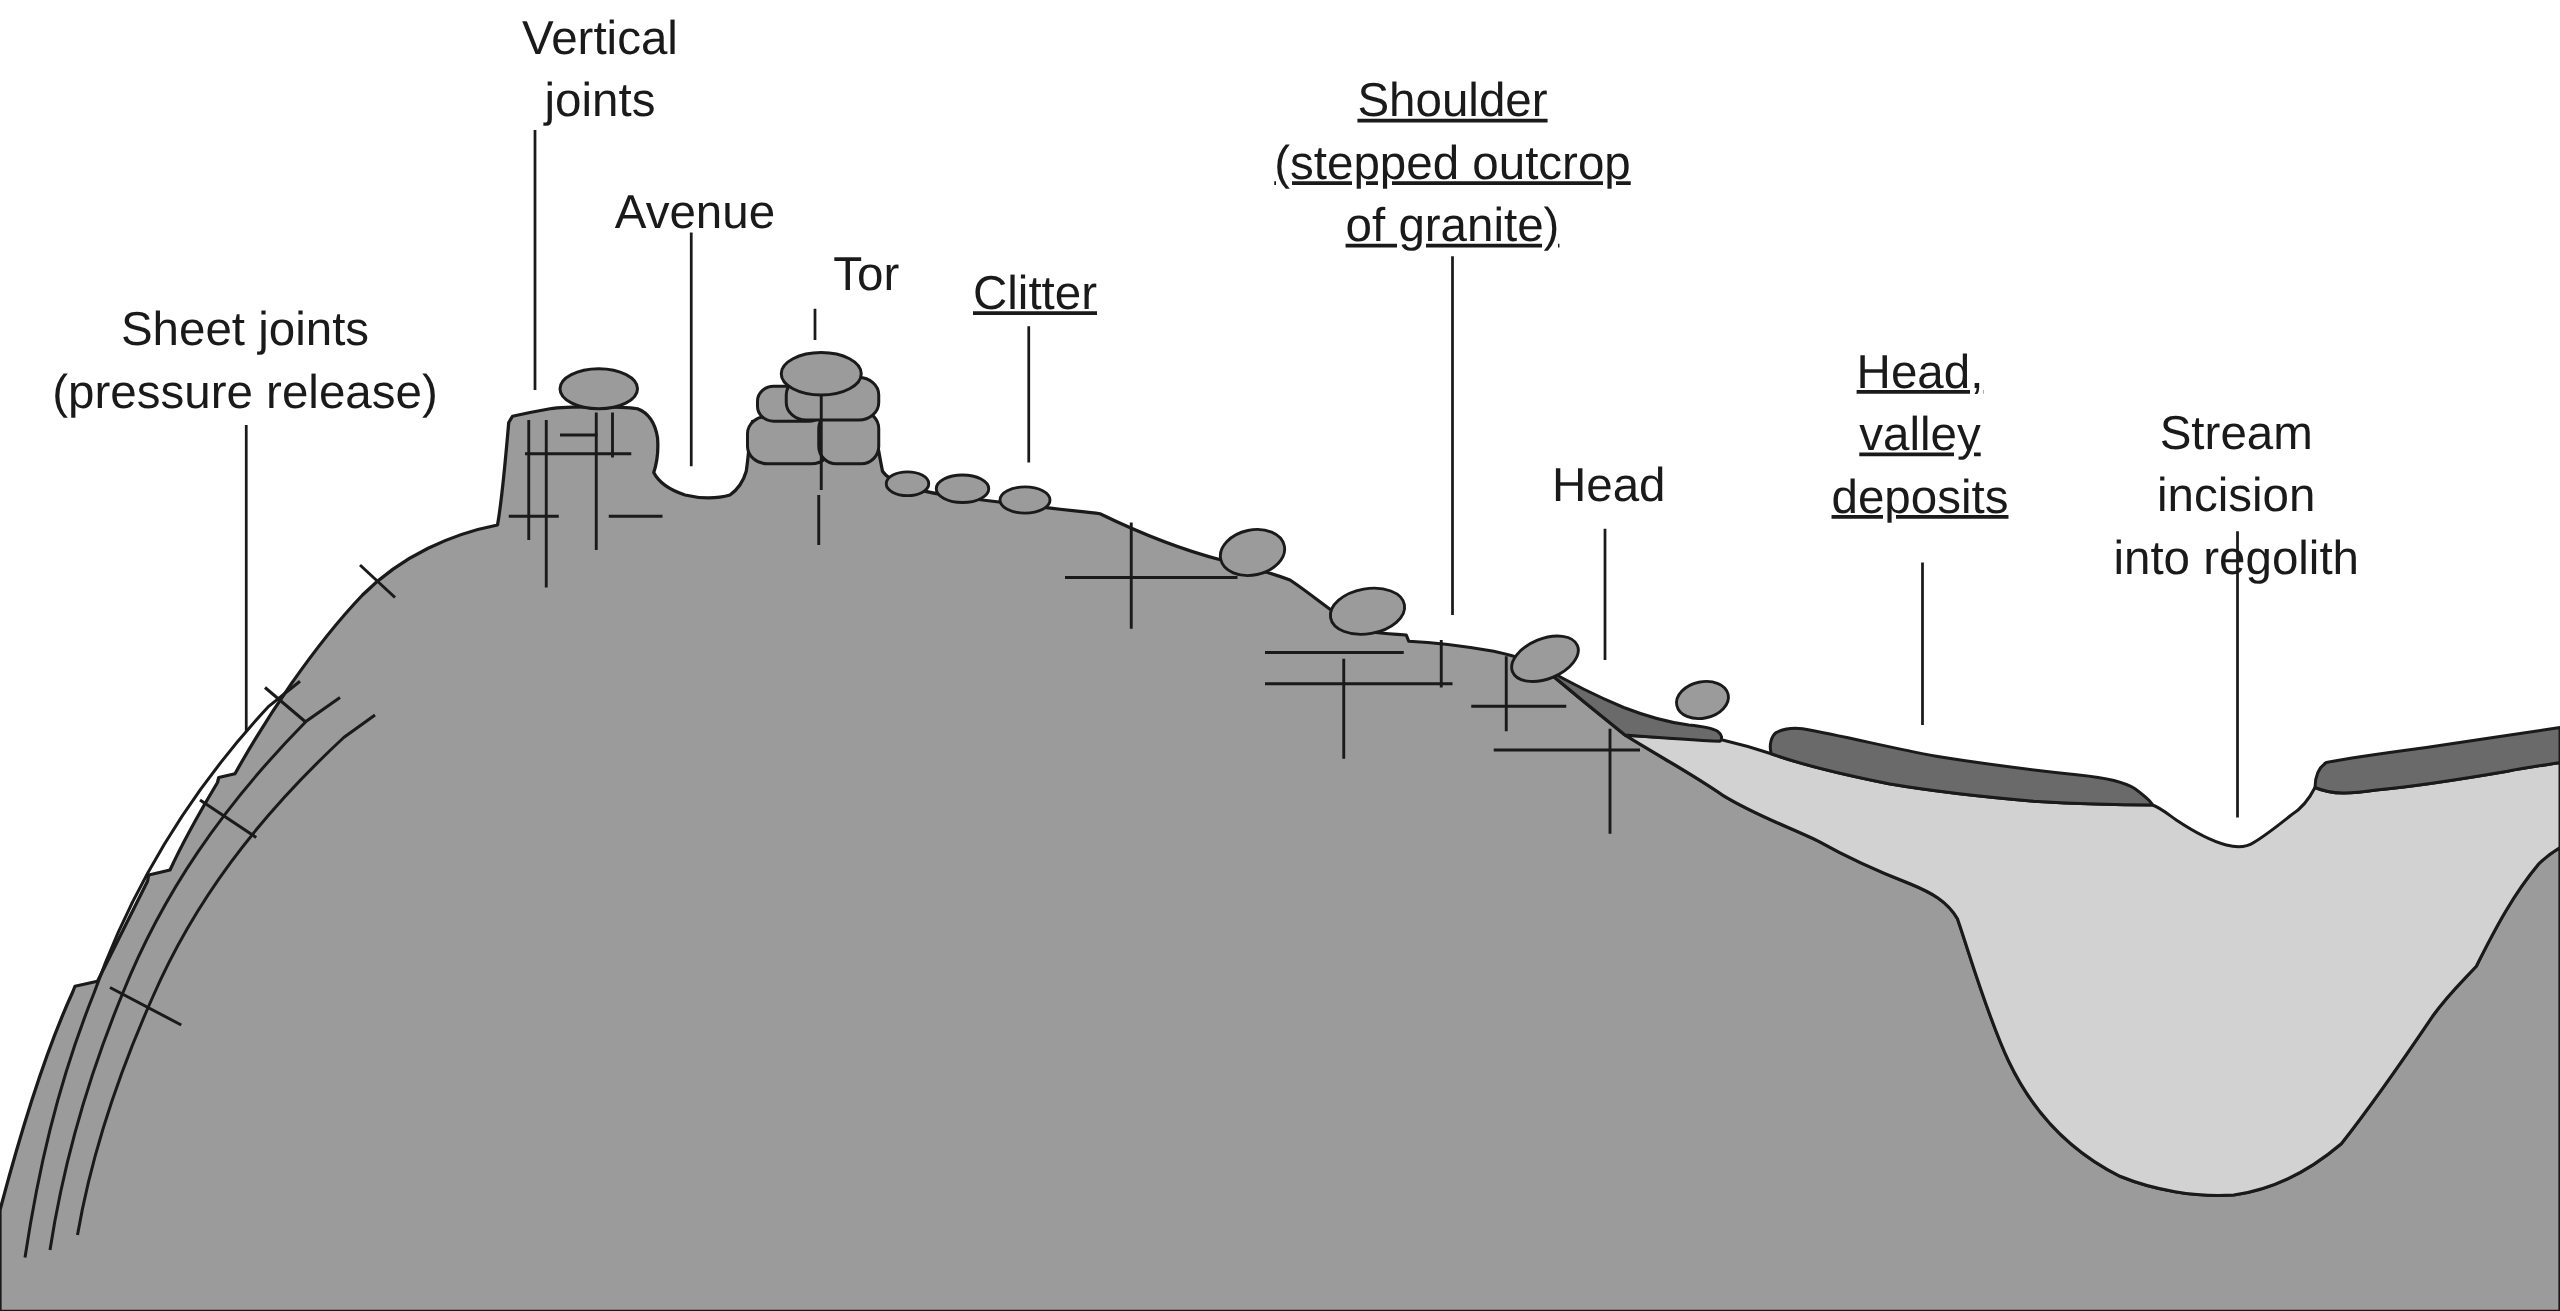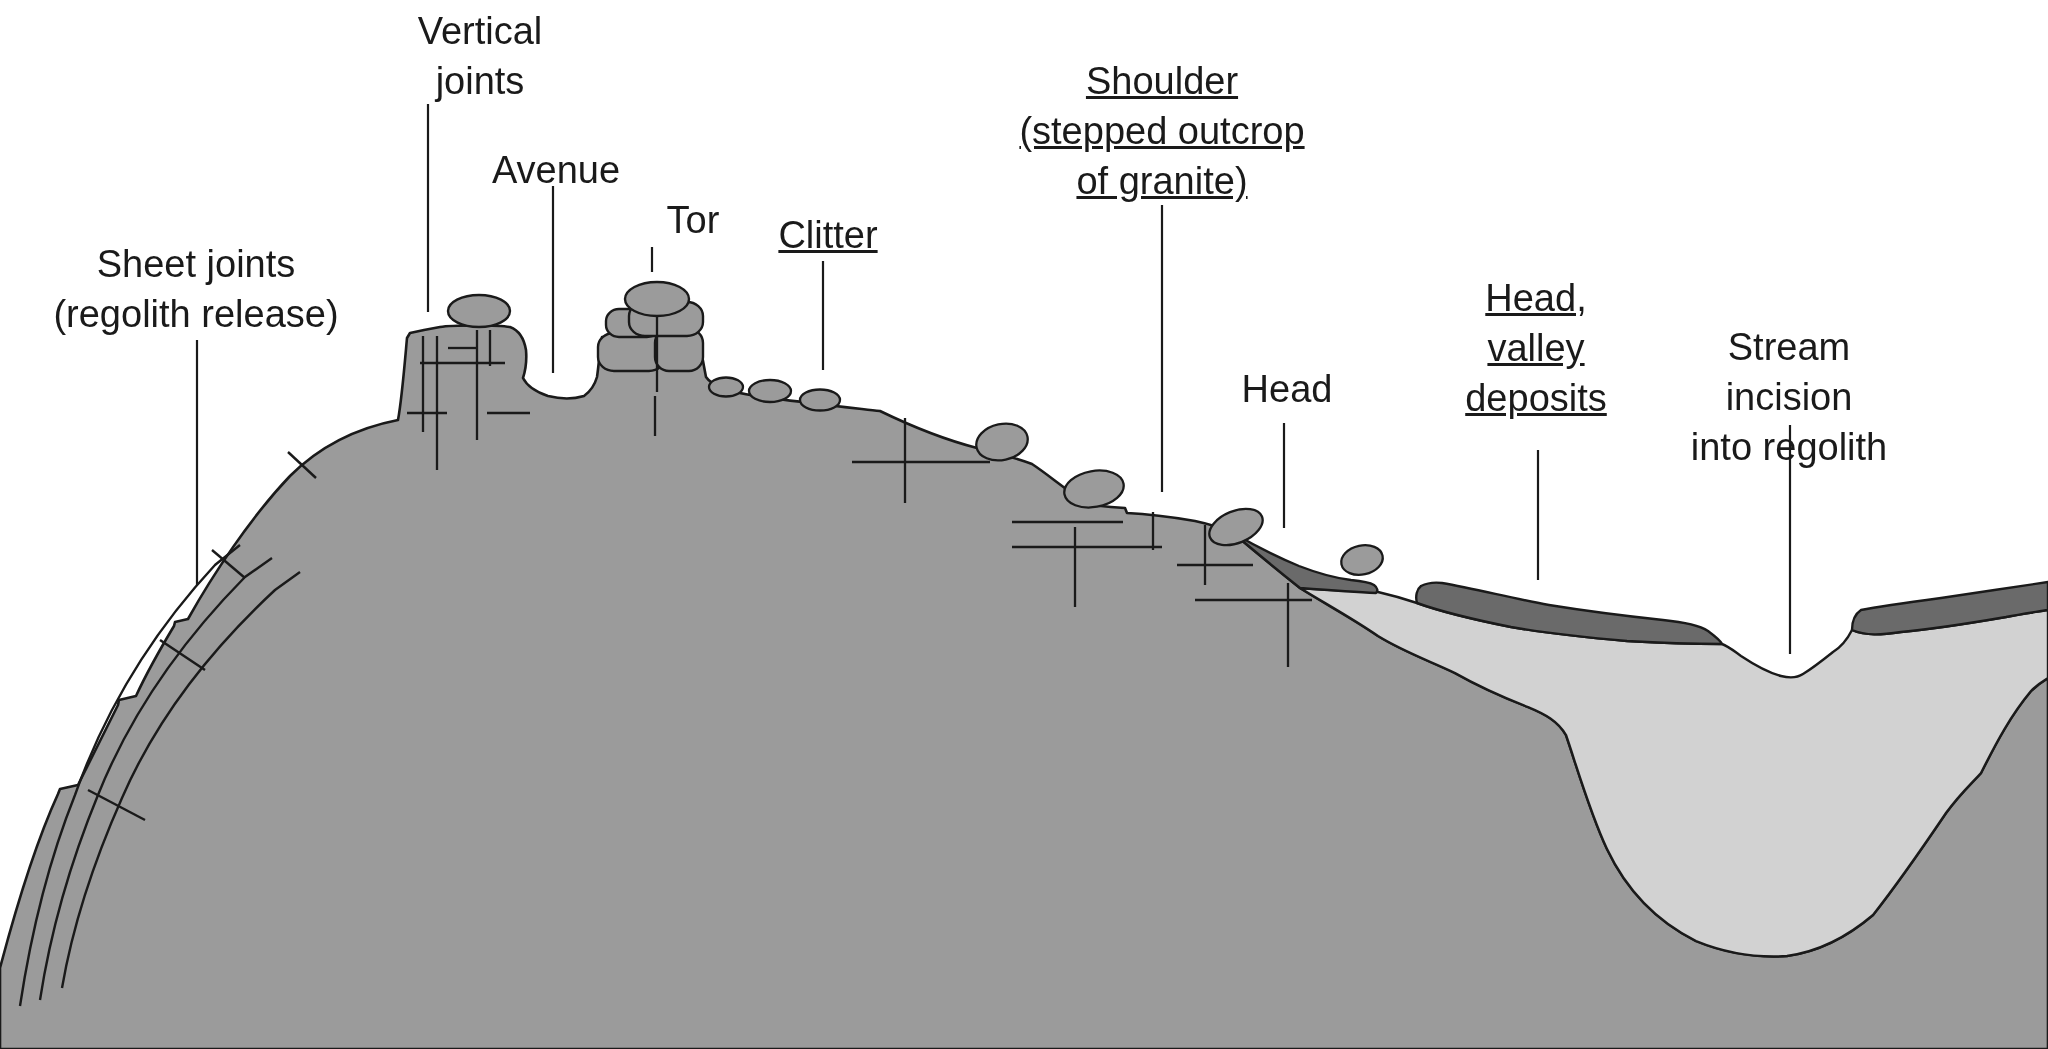--- a/index.html
+++ b/index.html
@@ -181,21 +181,21 @@
         <line x1="823" x2="823" y1="261" y2="370" stroke="#1a1a1a" stroke-width="2.2"></line>
         <line x1="1162" x2="1162" y1="205" y2="492" stroke="#1a1a1a" stroke-width="2.2"></line>
         <line x1="1284" x2="1284" y1="423" y2="528" stroke="#1a1a1a" stroke-width="2.2"></line>
         <line x1="1538" x2="1538" y1="450" y2="580" stroke="#1a1a1a" stroke-width="2.2"></line>
         <line x1="1790" x2="1790" y1="425" y2="654" stroke="#1a1a1a" stroke-width="2.2"></line>
       </g>
   </svg>
 
   <div id="labels">
       <div class="diagram-label" style="left: 196px; top: 239px;">Sheet joints
-(regolith release)</div>
+(pressure release)</div>
       <div class="diagram-label" style="left: 440px; top: 6px; margin-left: 40px;">Vertical
 joints</div>
       <div class="diagram-label" style="left: 556px; top: 133px; margin-top: 12px;">Avenue</div>
       <div class="diagram-label" style="left: 653px; top: 195px; margin-left: 40px;">Tor</div>
       <div class="diagram-label" style="left: 828px; top: 210px; text-decoration: underline;">Clitter</div>
       <div class="diagram-label" style="left: 1162px; top: 56px; text-decoration: underline;">Shoulder
 (stepped outcrop
 of granite)</div>
       <div class="diagram-label" style="left: 1287px; top: 364px;">Head</div>
       <div class="diagram-label" style="left: 1536px; top: 273px; text-decoration: underline;">Head,

